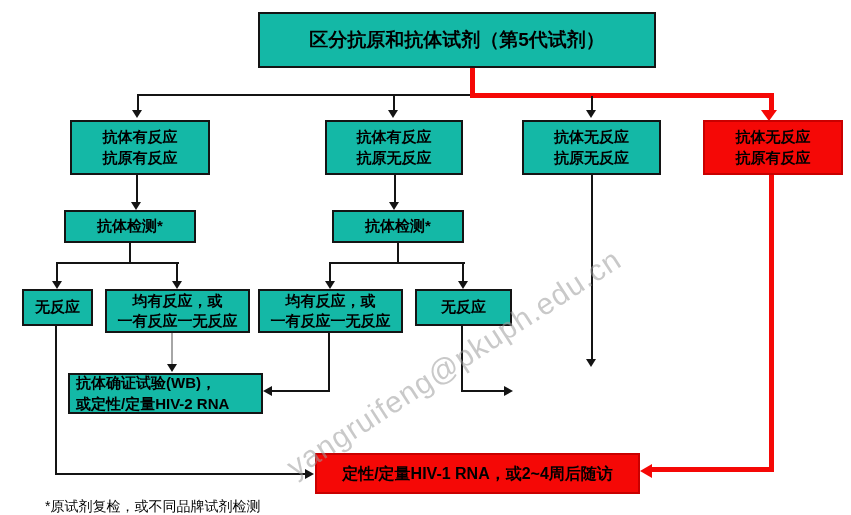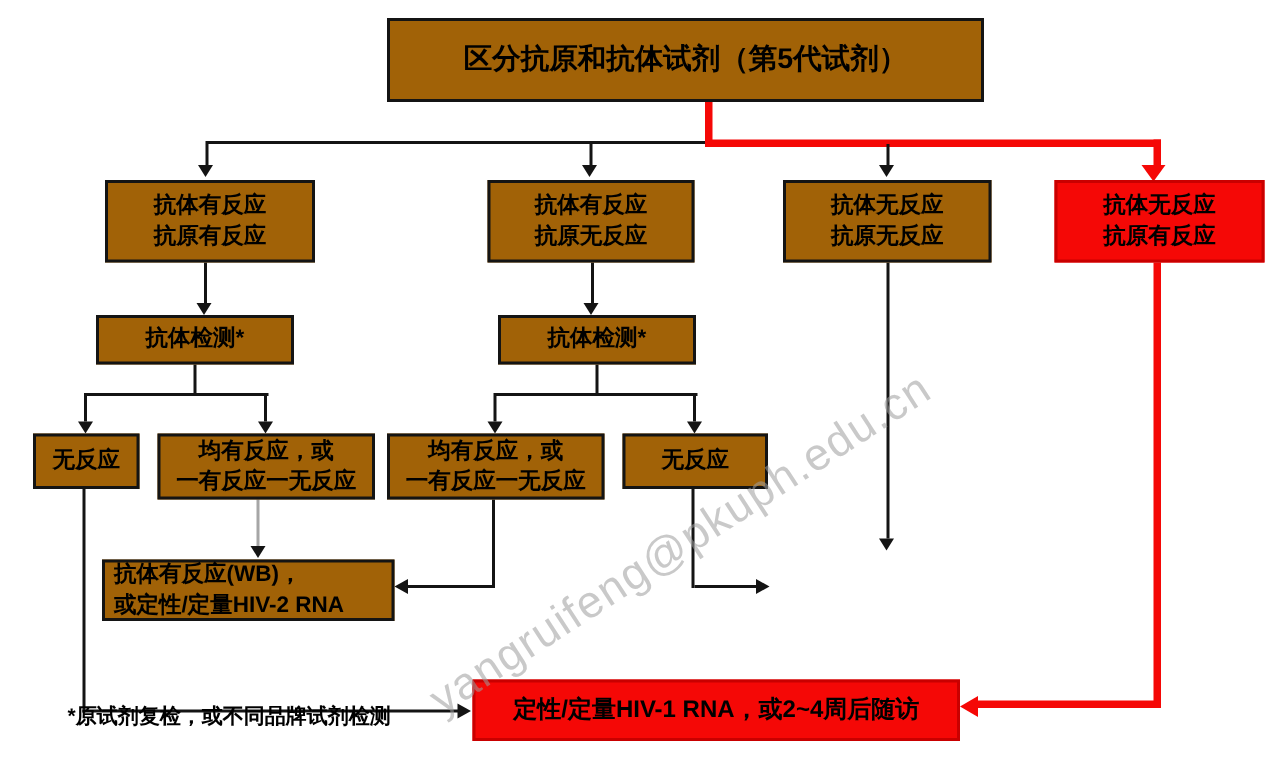--- a/index.html
+++ b/index.html
@@ -3,42 +3,42 @@
 <meta charset="utf-8">
 <style>
   html,body{margin:0;padding:0;background:#fff;}
   #canvas{
     position:relative;width:851px;height:515px;background:#fff;overflow:hidden;
     font-family:"Liberation Sans","DejaVu Sans",sans-serif;
     --accent-red:#f50806;--red-border:#c90000;--line-black:#141414;--watermark-gray:#9e9e9e;
   }
   .box{
     position:absolute;box-sizing:border-box;border:2px solid var(--line-black);
-    background:#a16207;color:#000;font-weight:bold;display:flex;flex-direction:column;
+    background:#14b8a6;color:#000;font-weight:bold;display:flex;flex-direction:column;
     align-items:center;justify-content:center;text-align:center;
     font-size:15px;line-height:1.35;z-index:2;
   }
   .box.red{background:var(--accent-red);border-color:var(--red-border);}
   #title-box{font-size:19px;line-height:1.45;}
   #wb-box{align-items:flex-start;text-align:left;padding-left:6px;}
   #redbox{font-size:16px;}
   .vl,.hl{position:absolute;background:var(--line-black);z-index:1;}
   .vl{width:2px;}
   .hl{height:2px;}
   .vl.gray{background:#a6a6a6;}
   .vl.red,.hl.red{background:var(--accent-red);}
   .vl.red{width:5px;}
   .hl.red{height:5px;}
   .arr{position:absolute;width:0;height:0;z-index:1;}
   .arr.down{border-left:5px solid transparent;border-right:5px solid transparent;border-top:8px solid var(--line-black);}
   .arr.right{border-top:5px solid transparent;border-bottom:5px solid transparent;border-left:9px solid var(--line-black);}
   .arr.left{border-top:5px solid transparent;border-bottom:5px solid transparent;border-right:9px solid var(--line-black);}
   .arr.down.red{border-left:8px solid transparent;border-right:8px solid transparent;border-top:11px solid var(--accent-red);}
   .arr.left.red{border-top:7px solid transparent;border-bottom:7px solid transparent;border-right:12px solid var(--accent-red);}
-  #footnote{position:absolute;left:45px;top:469px;font-size:14px;font-weight:bold;color:#000;z-index:2;}
+  #footnote{position:absolute;left:45px;top:498px;font-size:14px;font-weight:normal;color:#000;z-index:2;}
   #watermark{
     position:absolute;left:247px;top:346px;width:414px;text-align:center;
     transform:rotate(-33deg);transform-origin:center center;
     font-size:30px;color:var(--watermark-gray);opacity:.55;letter-spacing:1px;z-index:3;
     pointer-events:none;white-space:nowrap;
   }
 </style>
 </head>
 <body>
 
@@ -90,21 +90,21 @@
   <div class="box" style="left:258px;top:289px;width:145px;height:44px;">
     <div>均有反应，或</div>
     <div>一有反应一无反应</div>
   </div>
 
   <div class="box" style="left:415px;top:289px;width:97px;height:37px;">
     <div>无反应</div>
   </div>
 
   <div class="box" id="wb-box" style="left:68px;top:373px;width:195px;height:41px;">
-    <div>抗体有反应(WB)，</div>
+    <div>抗体确证试验(WB)，</div>
     <div>或定性/定量HIV-2 RNA</div>
   </div>
 
 
   <div class="box red" id="redbox" style="left:315px;top:453px;width:325px;height:41px;">
     <div>定性/定量HIV-1 RNA，或2~4周后随访</div>
   </div>
 
   <div id="footnote">*原试剂复检，或不同品牌试剂检测</div>
 

